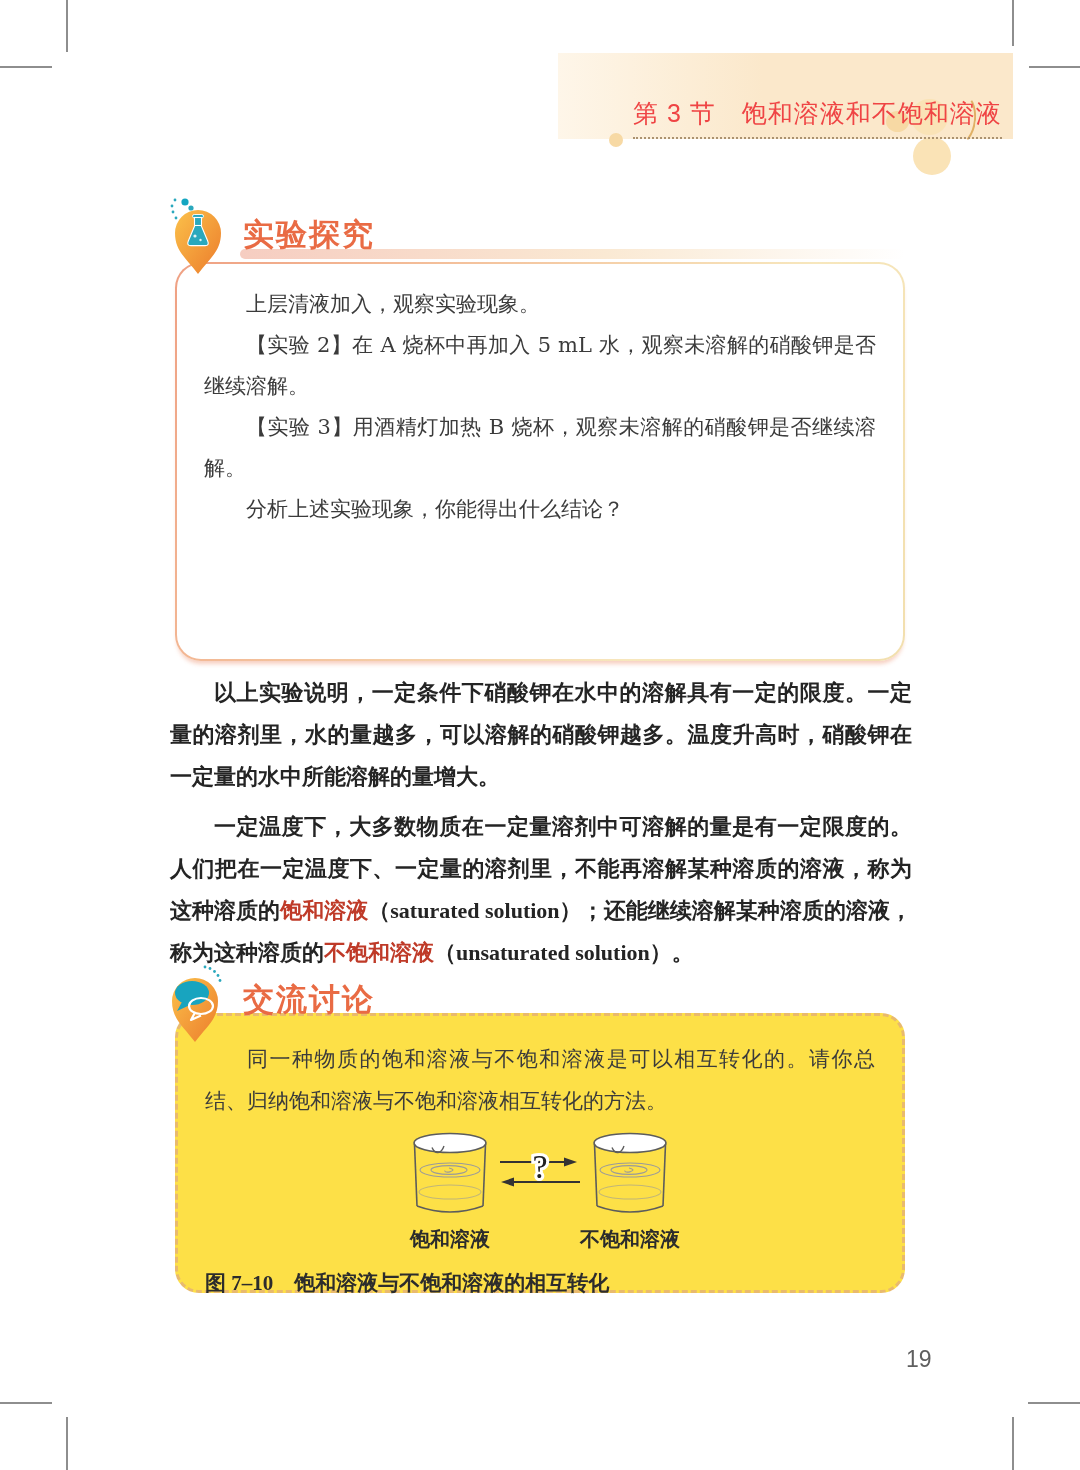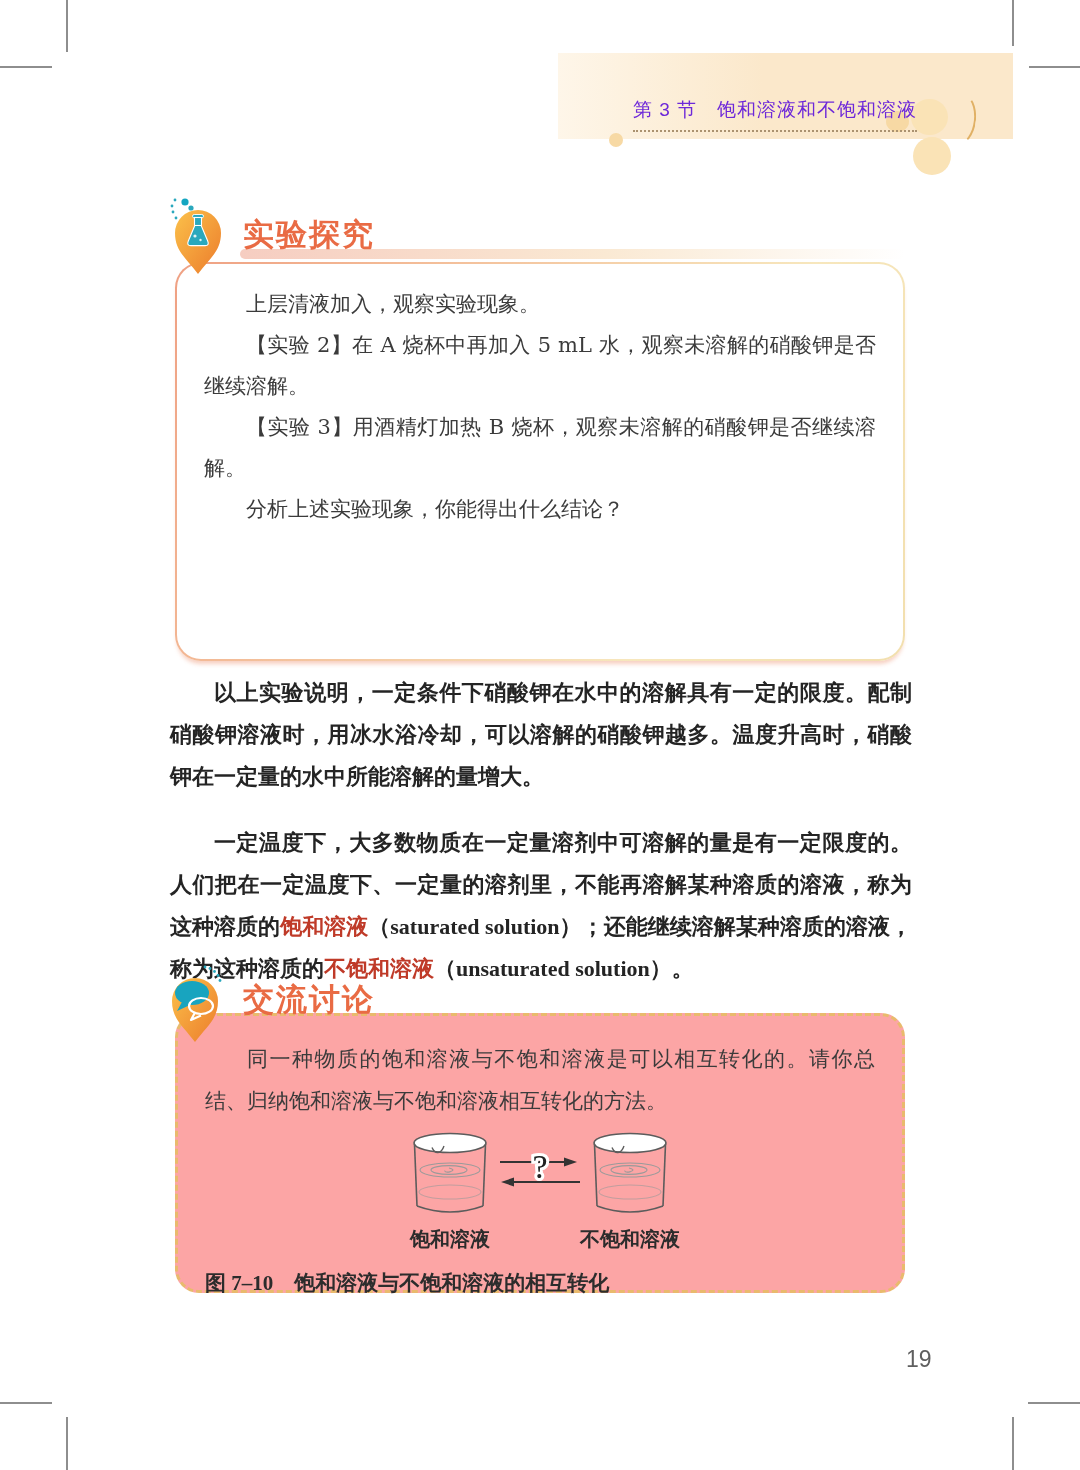--- a/index.html
+++ b/index.html
@@ -12,21 +12,21 @@
   
   .header-band{position:absolute;left:558px;top:53px;width:455px;height:86px;
       background:linear-gradient(to right,#fef6e9,#fbe8cb 45%);}
   .deco{position:absolute;border-radius:50%;}
   .deco-c1{left:886px;top:111px;width:23px;height:21px;background:#f7d9a4;}
   .deco-c2{left:911px;top:99px;width:37px;height:36px;background:#fae3b6;}
   .deco-c3{left:913px;top:137px;width:38px;height:38px;background:#fae3b6;}
   .deco-dot{left:609px;top:133px;width:14px;height:14px;background:#f7d9a4;}
   .deco-arc{position:absolute;left:944px;top:93px;width:28px;height:48px;border-radius:50%;
       border:2px solid transparent;border-right-color:#e0b065;transform:rotate(6deg);}
-  .section-title{position:absolute;left:633px;top:97px;font-size:19px;color:#6d28d9;
+  .section-title{position:absolute;left:633px;top:97px;font-size:25px;color:#ef4444;
       letter-spacing:1px;border-bottom:2px dotted #ab9270;padding-bottom:7px;}
 
   
   .sec-heading{position:absolute;font-size:31px;font-weight:bold;color:#e96b44;letter-spacing:2px;z-index:3;text-align:right;}
   .exp-strip{position:absolute;left:240px;top:249px;width:665px;height:10px;border-radius:6px;
       background:linear-gradient(to right,#f6cdc1,#fae9d3 55%,rgba(252,245,230,0));z-index:2;}
   .sec-icon{position:absolute;z-index:4;}
 
   
   .exp-box{position:absolute;left:175px;top:262px;width:730px;height:399px;box-sizing:border-box;
@@ -35,26 +35,26 @@
                  linear-gradient(115deg,#efa083,#f3b894 22%,#f7e7bd 70%,#f2dfae) border-box;
       box-shadow:0 5px 4px -2px rgba(238,148,116,.45);
       padding:20px 27px 0;z-index:1;}
   .kai{font-family:"DejaVu Serif",serif;font-size:21px;line-height:41px;color:#3b3b3b;
       text-align:justify;text-indent:2em;margin:0;}
 
   
   .body-text{position:absolute;left:170px;top:672px;width:742px;}
   .body-para{font-family:"Liberation Serif",serif;font-size:22px;line-height:42px;font-weight:600;
       color:#242424;text-align:justify;text-indent:2em;margin:0;}
-  .body-para + .body-para{margin-top:24px;}
+  .body-para + .body-para{margin-top:8px;}
   .red-term{color:#bf3a28;font-weight:bold;}
 
   
   .disc-box{position:absolute;left:175px;top:1013px;width:730px;height:280px;box-sizing:border-box;
-      border:3px dashed #e9ba6d;border-radius:24px;padding:22px 27px 0;z-index:1;background:#fca5a5;}
+      border:3px dashed #e9ba6d;border-radius:24px;padding:22px 27px 0;z-index:1;background:#fde047;}
   .figure{position:relative;width:270px;margin:8px auto 0;height:125px;}
   .fig-label{position:absolute;top:96px;transform:translateX(-50%);font-family:"Liberation Serif",serif;
       font-size:20px;font-weight:600;color:#2c2c2c;white-space:nowrap;}
   .caption{font-family:"Liberation Serif",serif;font-size:21px;font-weight:600;color:#2c2c2c;
       text-align:left;margin-top:14px;}
 
   .page-num{position:absolute;left:906px;top:1326px;font-size:23px;color:#5f5f5f;margin-top:20px;}
 </style>
 </head>
 <body>
@@ -104,21 +104,21 @@
   <div class="exp-strip"></div>
 
   <div class="exp-box">
     <p class="kai">上层清液加入，观察实验现象。</p>
     <p class="kai">【实验 2】在 A 烧杯中再加入 5 mL 水，观察未溶解的硝酸钾是否继续溶解。</p>
     <p class="kai">【实验 3】用酒精灯加热 B 烧杯，观察未溶解的硝酸钾是否继续溶解。</p>
     <p class="kai">分析上述实验现象，你能得出什么结论？</p>
   </div>
 
   <div class="body-text">
-    <p class="body-para">以上实验说明，一定条件下硝酸钾在水中的溶解具有一定的限度。配制硝酸钾溶液时，用冰水浴冷却，可以溶解的硝酸钾越多。温度升高时，硝酸钾在一定量的水中所能溶解的量增大。</p>
+    <p class="body-para">以上实验说明，一定条件下硝酸钾在水中的溶解具有一定的限度。一定量的溶剂里，水的量越多，可以溶解的硝酸钾越多。温度升高时，硝酸钾在一定量的水中所能溶解的量增大。</p>
     <p class="body-para"><span>一定温度下，大多数物质在一定量溶剂中可溶解的量是有一定限度的。人们把在一定温度下、一定量的溶剂里，不能再溶解某种溶质的溶液，称为这种溶质的</span><span class="red-term">饱和溶液</span><span>（saturated solution）；还能继续溶解某种溶质的溶液，称为这种溶质的</span><span class="red-term">不饱和溶液</span><span>（unsaturated solution）。</span></p>
   </div>
 
   <svg class="sec-icon" style="left:163px;top:962px;" width="64" height="86" viewBox="0 0 64 86">
     <circle cx="42" cy="5" r="1.4" fill="#2aa8bd"></circle>
       <circle cx="47" cy="6.5" r="1.4" fill="#2aa8bd"></circle>
     <circle cx="51.5" cy="9.5" r="1.4" fill="#2aa8bd"></circle>
       <circle cx="55" cy="13.5" r="1.4" fill="#2aa8bd"></circle>
     <circle cx="57" cy="18.5" r="1.4" fill="#2aa8bd"></circle>
     <path d="M32 80 C20 64 9 57 9 39 a23 23 0 1 1 46 0 C55 57 44 64 32 80 Z" fill="url(#gpin)"></path>

